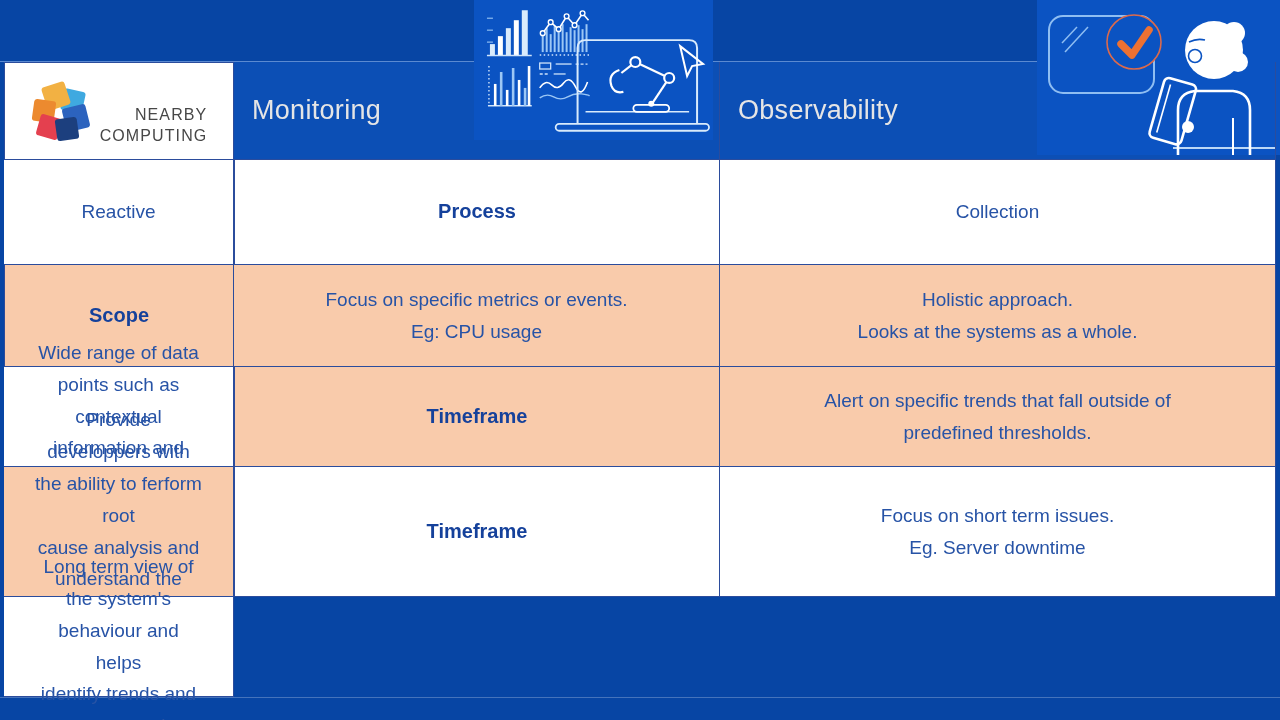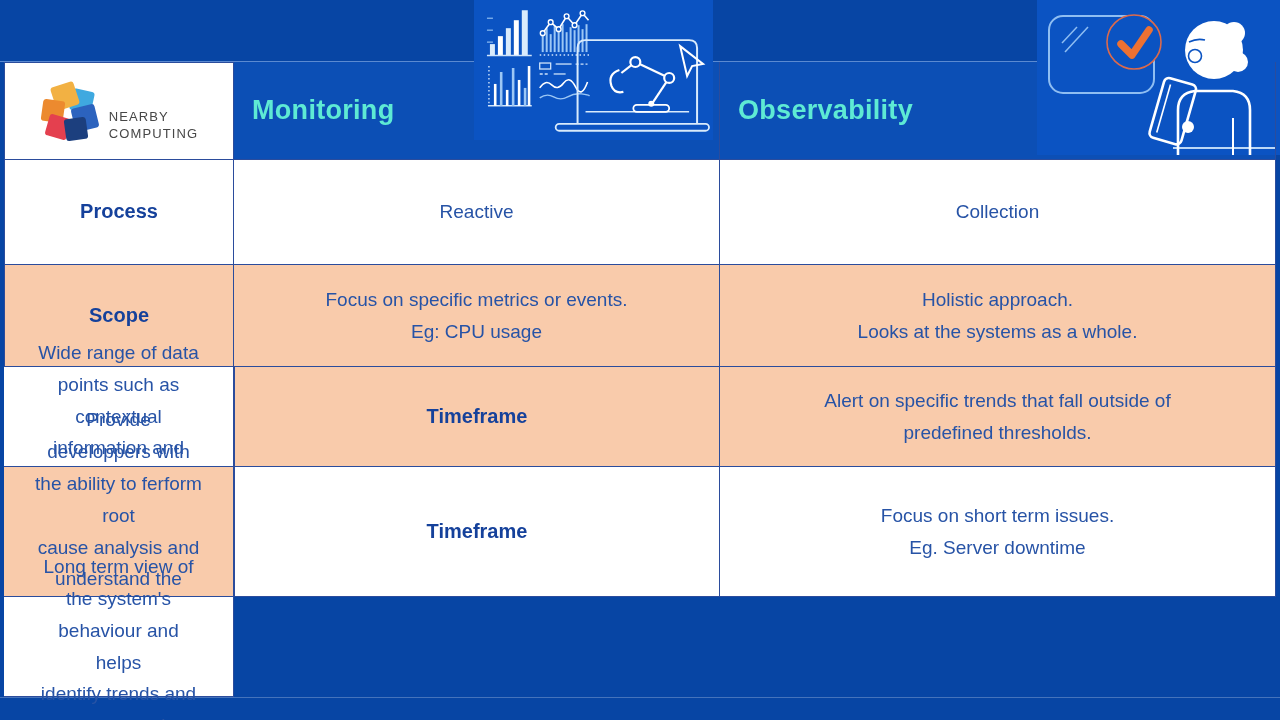--- a/index.html
+++ b/index.html
@@ -32,34 +32,34 @@
     display:flex;align-items:center;justify-content:center;text-align:center;
     border-right:1px solid var(--border-blue);border-bottom:1px solid var(--border-blue);
     background:#fff;color:var(--text-blue);font-size:19px;line-height:1.68;
     padding:4px 30px;white-space:pre-line;
   }
   .first-col{border-left:1px solid var(--border-blue);}
   .cell.peach{background:var(--peach);}
   .label-cell{font-weight:bold;font-size:20px;color:var(--label-blue);white-space:normal;}
   .hdr-cell{background:transparent;border-bottom:1px solid var(--border-blue);}
   .hdr-title{
-    justify-content:flex-start;padding:0 0 0 18px;color:#5eead4;font-weight:bold;
+    justify-content:flex-start;padding:0 0 0 18px;color:#e5e5e5;font-weight:normal;
     font-size:27px;letter-spacing:.3px;white-space:normal;text-align:left;
   }
   .logo-cell{background:#fff;border-top:1px solid var(--border-blue);gap:11px;padding:0 10px;white-space:normal;}
   
   .logo-mark{position:relative;width:58px;height:58px;flex:0 0 auto;}
   .logo-mark span{position:absolute;border-radius:3px;display:block;}
   .sq1{width:22px;height:22px;left:31px;top:8px;background:#3FA9E0;transform:rotate(12deg);}
   .sq2{width:24px;height:24px;left:13px;top:2px;background:#F2B143;transform:rotate(-18deg);}
   .sq3{width:22px;height:22px;left:2px;top:18px;background:#EC8A2F;transform:rotate(8deg);}
   .sq4{width:24px;height:24px;left:33px;top:24px;background:#2C63BE;transform:rotate(-14deg);}
   .sq5{width:22px;height:22px;left:7px;top:34px;background:#E4404F;transform:rotate(16deg);}
   .sq6{width:22px;height:22px;left:25px;top:36px;background:#1C3F7E;transform:rotate(-8deg);}
-  .logo-text{font-size:13px;letter-spacing:1.1px;color:var(--logo-text);line-height:1.3;text-align:left;margin-top:30px;}
+  .logo-text{font-size:16px;letter-spacing:1.1px;color:var(--logo-text);line-height:1.3;text-align:right;margin-top:30px;}
 </style>
 </head>
 <body>
 
 <div class="top-band"></div>
 <div class="bottom-band"></div>
 <div class="header-bg"></div>
 
 <div class="illus-panel illus-center">
   <svg viewBox="0 0 240 140">
@@ -184,22 +184,22 @@
         <span class="sq6"></span>
     </span>
     <span class="logo-text">
       <span>NEARBY</span><br>
       <span>COMPUTING</span>
     </span>
   </div>
   <div class="cell hdr-cell hdr-title">Monitoring</div>
   <div class="cell hdr-cell hdr-title">Observability</div>
 
+  <div class="cell">Reactive</div>
   <div class="cell label-cell first-col">Process</div>
-  <div class="cell">Reactive</div>
   <div class="cell">Collection</div>
 
   <div class="cell label-cell first-col peach">Scope</div>
   <div class="cell peach">Focus on specific metrics or events.
 Eg: CPU usage</div>
   <div class="cell peach">Holistic approach.
 Looks at the systems as a whole.</div>
 
   <div class="cell">Wide range of data points such as contextual
 information and metadata.</div>

